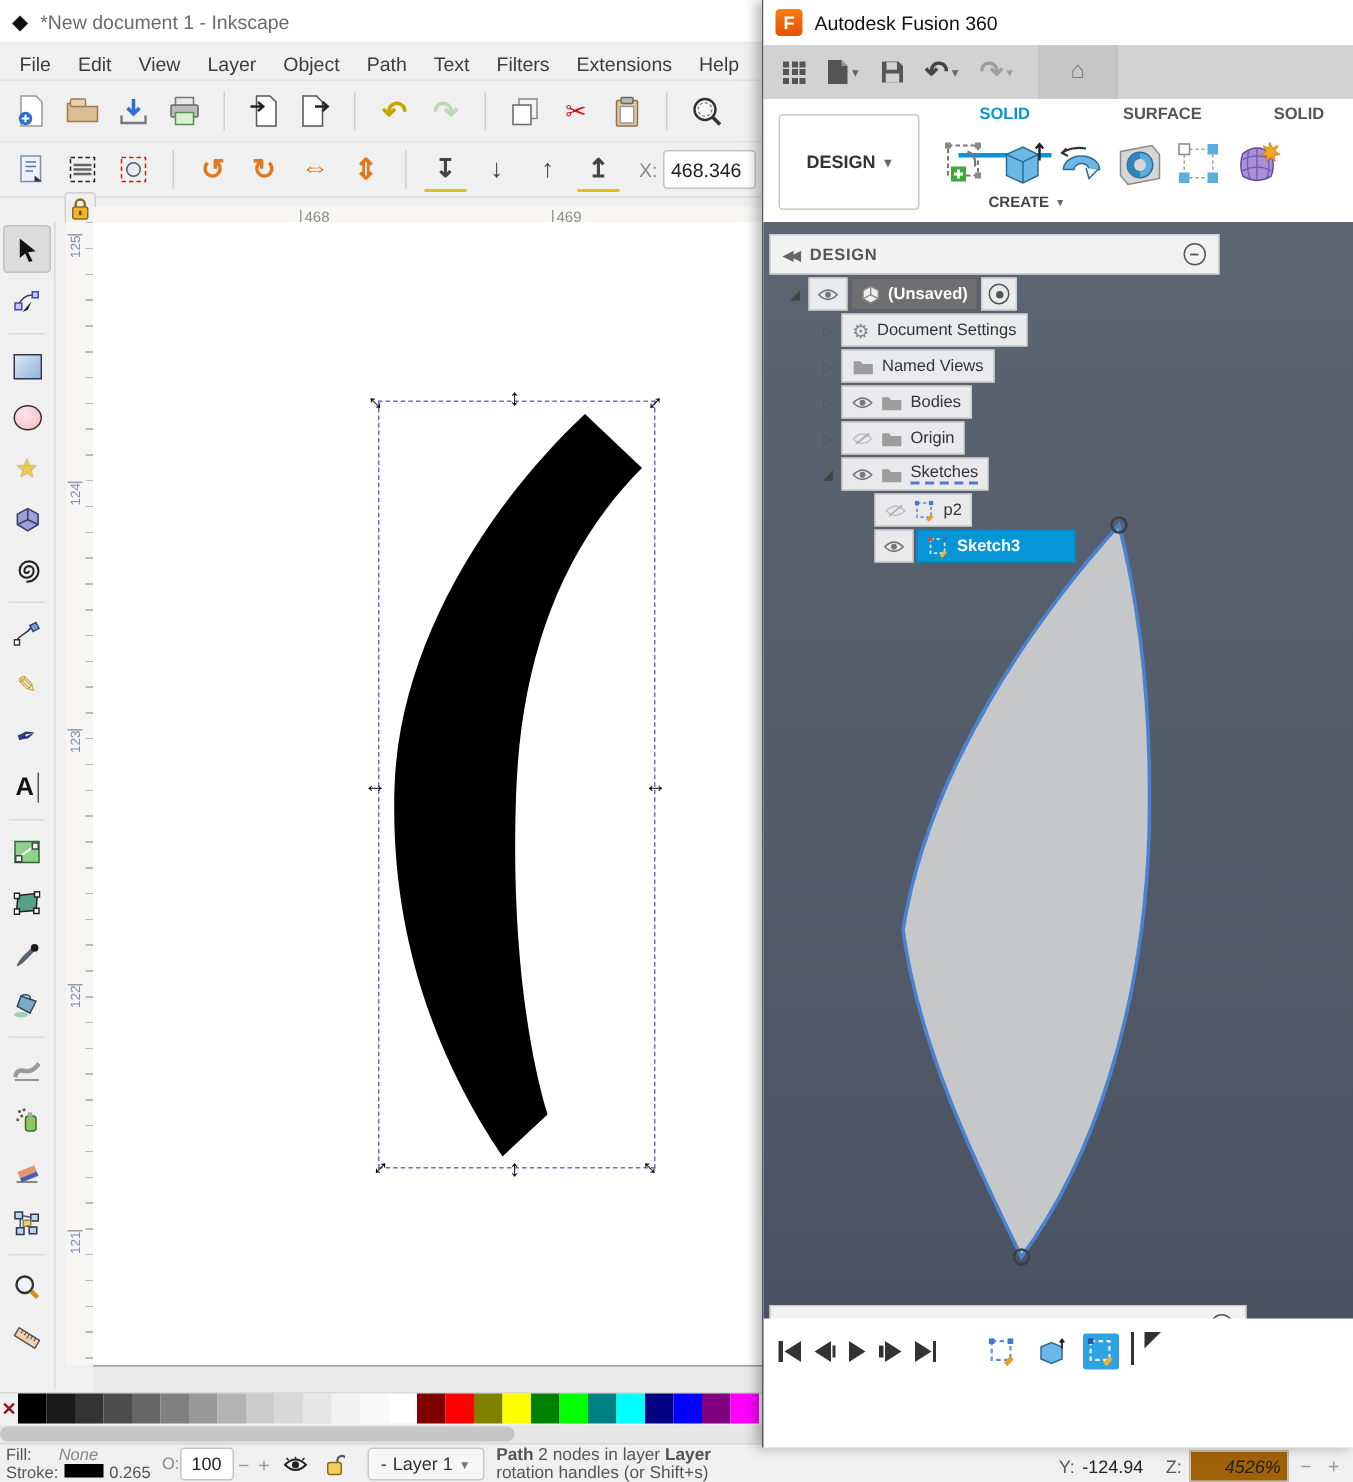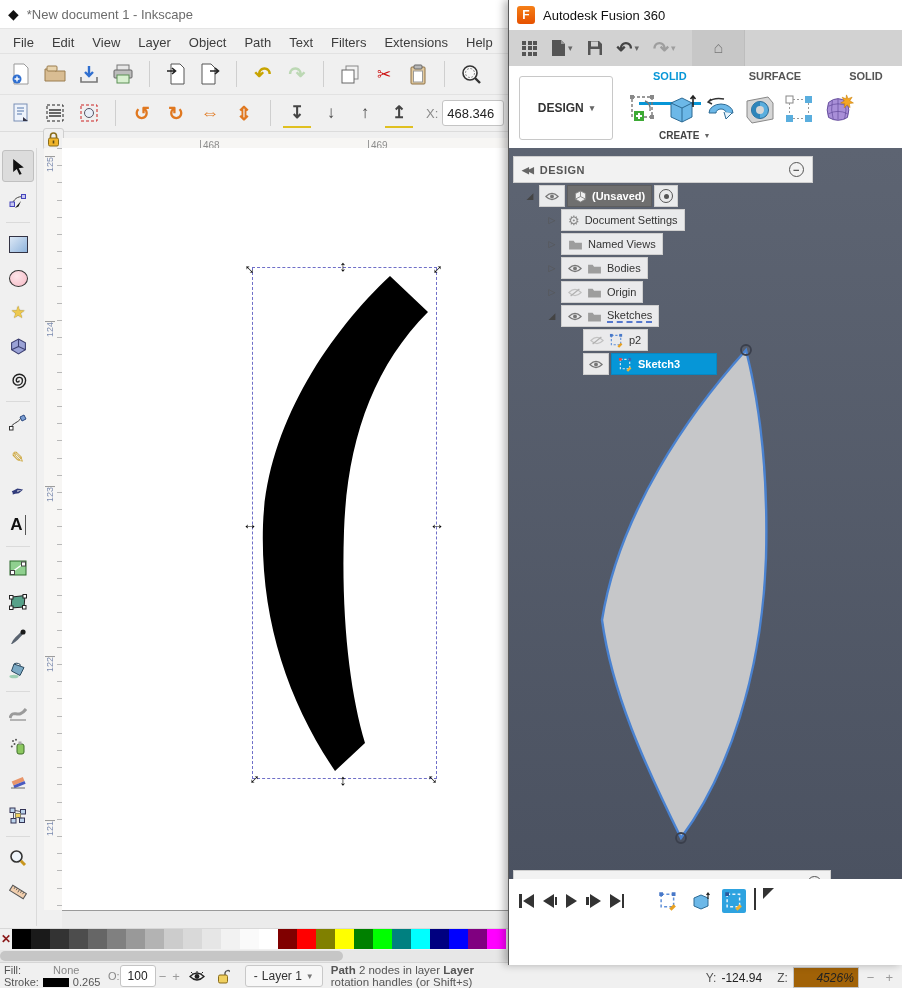--- a/index.html
+++ b/index.html
@@ -52,21 +52,21 @@
        display:flex;align-items:center;justify-content:center;}
   
   .palette{position:absolute;left:0;top:928px;width:510px;height:20px;display:flex;border-top:1px solid #d8d8d8;background:#f0f0f0;}
   .none-swatch{width:12px;height:20px;display:flex;align-items:center;justify-content:center;color:#8b1a1a;font-size:12px;font-weight:bold;}
   .swatch{width:19px;height:20px;flex:0 0 auto;}
   .hscroll{position:absolute;left:0;top:950px;width:510px;height:12px;background:#e7e7e7;}
   .hthumb{position:absolute;left:0;top:1px;width:343px;height:10px;background:#c6c6c6;border-radius:5px;}
   .sbar{position:absolute;left:0;top:962px;width:902px;height:26px;background:#f0f0f0;border-top:1px solid #d6d6d6;
         display:flex;align-items:center;font-size:11px;color:#555;}
   .fs-block{width:104px;padding-left:4px;line-height:12px;}
-  .fs-row{display:flex;gap:4px;align-items:center;}
+  .fs-row{display:flex;gap:4px;}
   .sw-black{width:26px;height:9px;background:#000;}
   .obox{width:34px;height:20px;background:#fff;border:1px solid #c4c4c4;border-radius:3px;display:flex;align-items:center;justify-content:center;font-size:12px;color:#222;}
   .mini{color:#9a9a9a;font-size:13px;padding:0 3px;}
   .layerbtn{height:20px;border:1px solid #c8c8c8;border-radius:3px;background:#f7f7f7;display:flex;align-items:center;
             gap:4px;padding:0 8px;margin:0 8px;font-size:12px;color:#333;}
   .stat-text{line-height:12px;font-size:11.5px;color:#555;white-space:nowrap;overflow:hidden;width:160px;}
   .zright{position:absolute;right:6px;top:967px;display:flex;align-items:center;gap:5px;font-size:12px;color:#555;}
   .zbox{width:56px;height:19px;background:#a16207;border:1px solid #c4c4c4;display:flex;align-items:center;justify-content:flex-end;padding:0 4px;color:#222;font-style:italic;}
   
   .fus{position:absolute;left:508px;top:0;width:394px;height:965px;background:#fff;
@@ -449,21 +449,21 @@
       <div class="swatch" style="background: rgb(255, 0, 255);"></div>
     </div>
   <div class="hscroll">
       <span class="hthumb"></span>
     </div>
 
   <div class="sbar">
     <div class="fs-block">
       <div class="fs-row">
           <span>Fill:</span>
-          <span style="color:#888;margin-left:28px;">None</span>
+          <span style="font-style:italic;color:#888;margin-left:14px;">None</span>
         </div>
       <div class="fs-row">
           <span>Stroke:</span>
           <span class="sw-black"></span>
           <span>0.265</span>
         </div>
     </div>
     <span style="color:#888;">O:</span>
     <span class="obox">100</span>
     <span class="mini">−</span>

